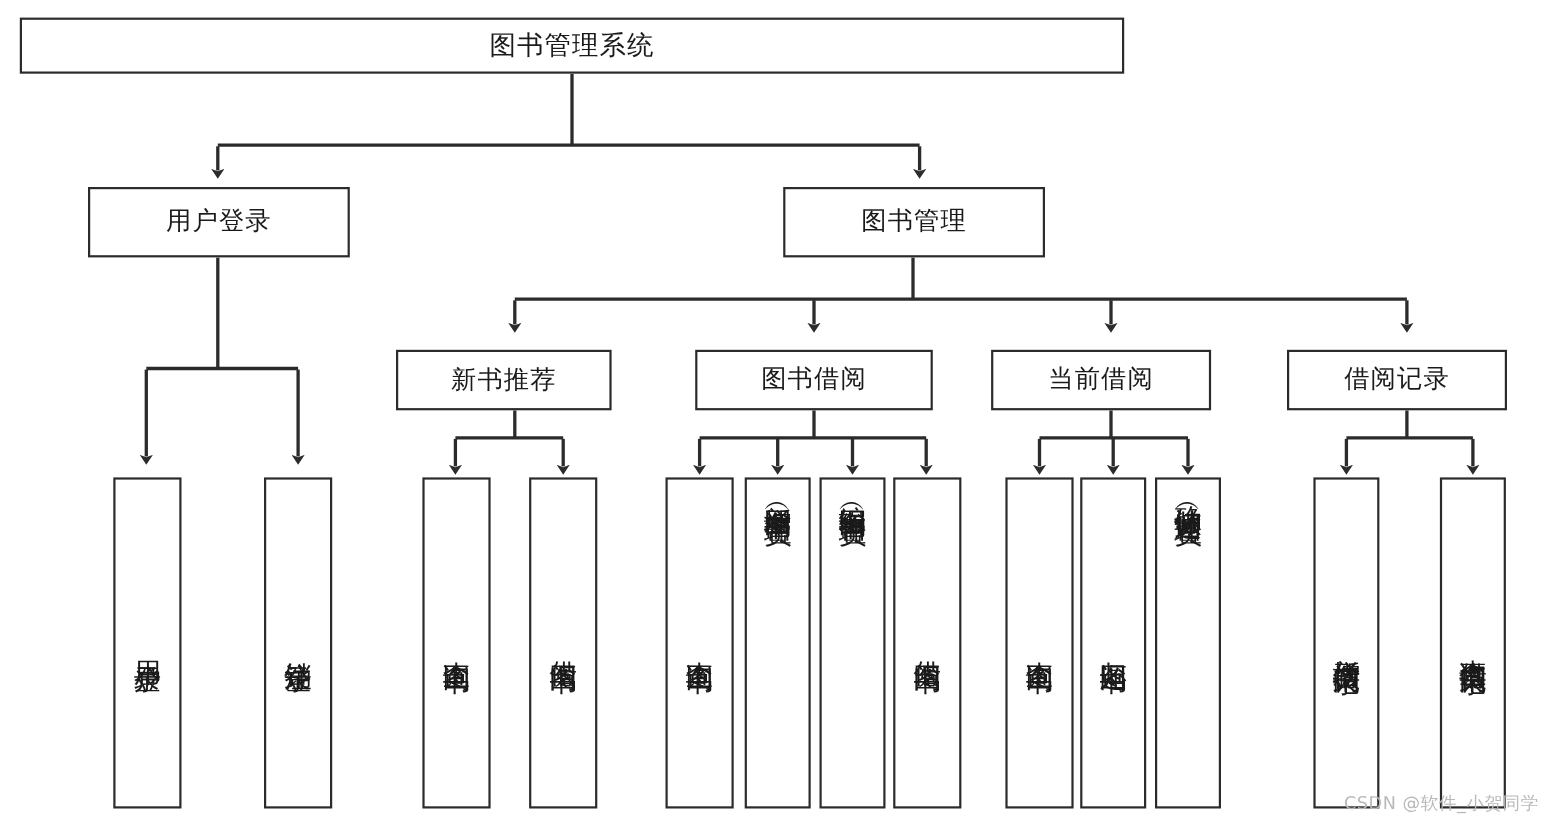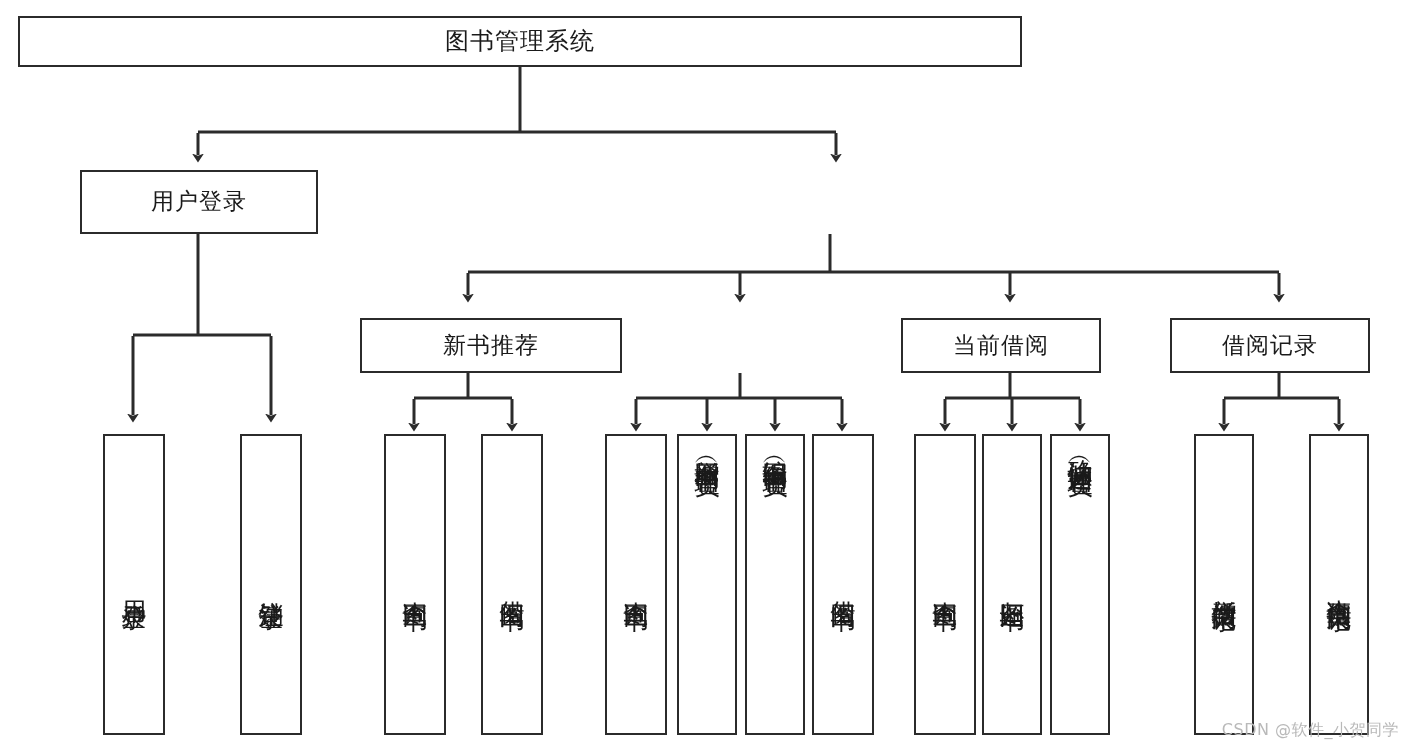--- a/index.html
+++ b/index.html
@@ -131,25 +131,31 @@
   </svg>
 
   <div class="node root horiz" style="left:18px; top:16px; width:1004px; height:51px;">
     <span>图书管理系统</span>
   </div>
 
   <div class="node horiz" style="left:80px; top:170px; width:238px; height:64px;">
     <span>用户登录</span>
   </div>
 
-
-  <div class="node horiz" style="left:360px; top:318px; width:262px; height:55px;font-family:Liberation Serif, serif;">
+  <div class="node horiz" style="left:712px; top:170px; width:238px; height:64px;">
+    <span>图书管理</span>
+  </div>
+
+  <div class="node horiz" style="left:360px; top:318px; width:196px; height:55px;font-family:Liberation Serif, serif;">
     <span>新书推荐</span>
   </div>
 
+  <div class="node horiz" style="left:632px; top:318px; width:216px; height:55px;">
+    <span>图书借阅</span>
+  </div>
 
   <div class="node horiz" style="left:901px; top:318px; width:200px; height:55px;">
     <span>当前借阅</span>
   </div>
 
   <div class="node horiz" style="left:1170px; top:318px; width:200px; height:55px;">
     <span>借阅记录</span>
   </div>
 
   <div class="node vert centered" style="left:103px; top:434px; width:62px; height:301px;">

